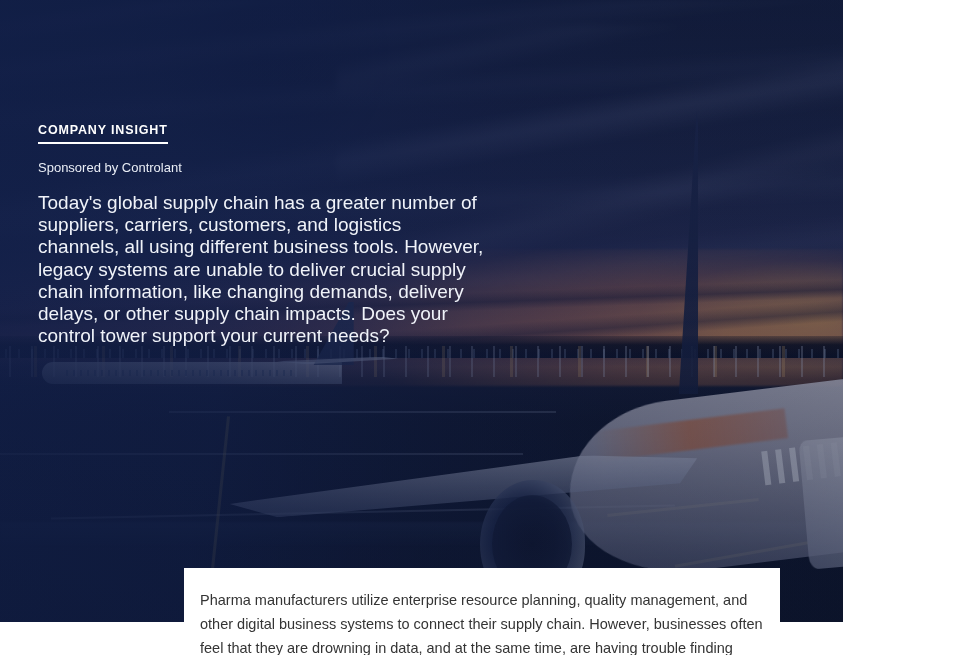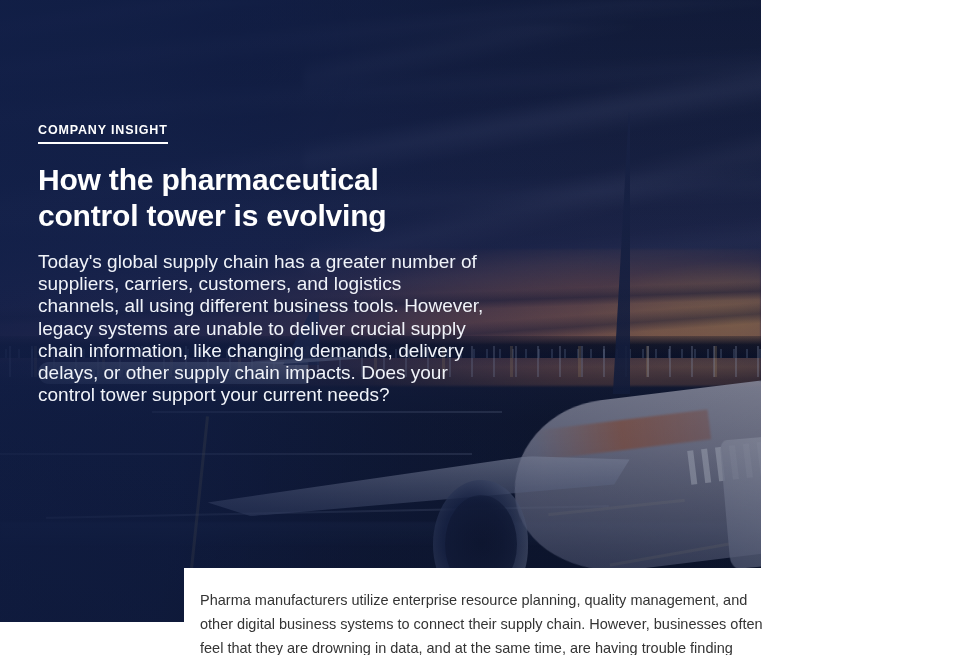--- a/index.html
+++ b/index.html
@@ -8,21 +8,21 @@
     width:960px; height:655px;
     background:#ffffff;
     font-family:"Liberation Sans", sans-serif;
     overflow:hidden;
   }
 
   #page { position:relative; width:960px; height:655px; background:#ffffff; }
 
   
   .hero {
-    position:absolute; left:0; top:0; width:761px; height:622px;
+    position:absolute; left:0; top:0; width:843px; height:622px;
     overflow:hidden; background:#b91c1c;
   }
 
   
   .sky {
     position:absolute; inset:0;
     background:
       linear-gradient(180deg,
         #141c34 0%,
         #18203c 14%,
@@ -301,21 +301,21 @@
       <div class="pn-wing"></div>
       <div class="pn-engine"></div>
       <div class="pn-gear"></div>
     </div>
 
     <div class="tint"></div>
     <div class="tint2"></div>
 
     <div class="hero-copy">
       <div class="eyebrow">COMPANY INSIGHT</div>
-      <h1 class="headline">How the pharmaceutical control tower is evolving</h1>
+      <div class="sponsor">Sponsored by Controlant</div>
       <p class="hero-para">Today's global supply chain has a greater number of suppliers, carriers, customers, and logistics channels, all using different business tools. However, legacy systems are unable to deliver crucial supply chain information, like changing demands, delivery delays, or other supply chain impacts. Does your control tower support your current needs?</p>
     </div>
   </div>
 
   <div class="page-bottom"></div>
 
   <div class="panel">
     <p class="panel-para">Pharma manufacturers utilize enterprise resource planning, quality management, and other digital business systems to connect their supply chain. However, businesses often feel that they are drowning in data, and at the same time, are having trouble finding</p>
   </div>
 

